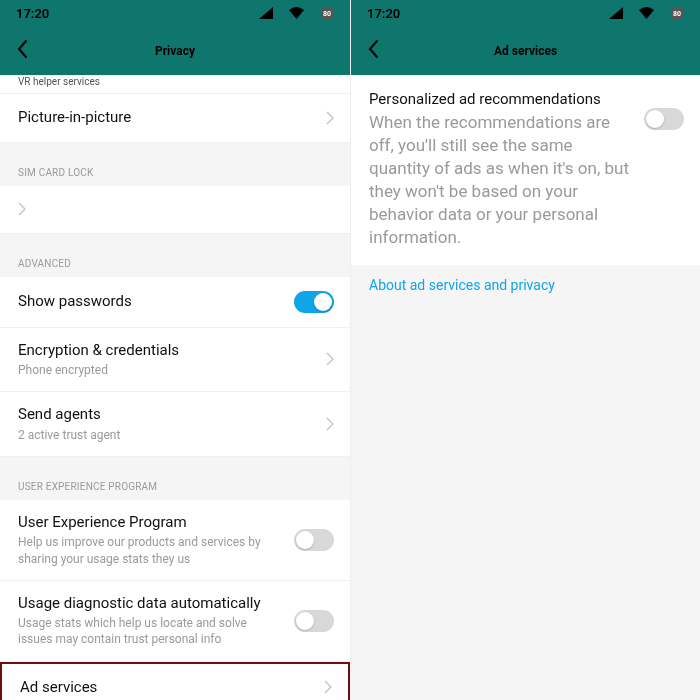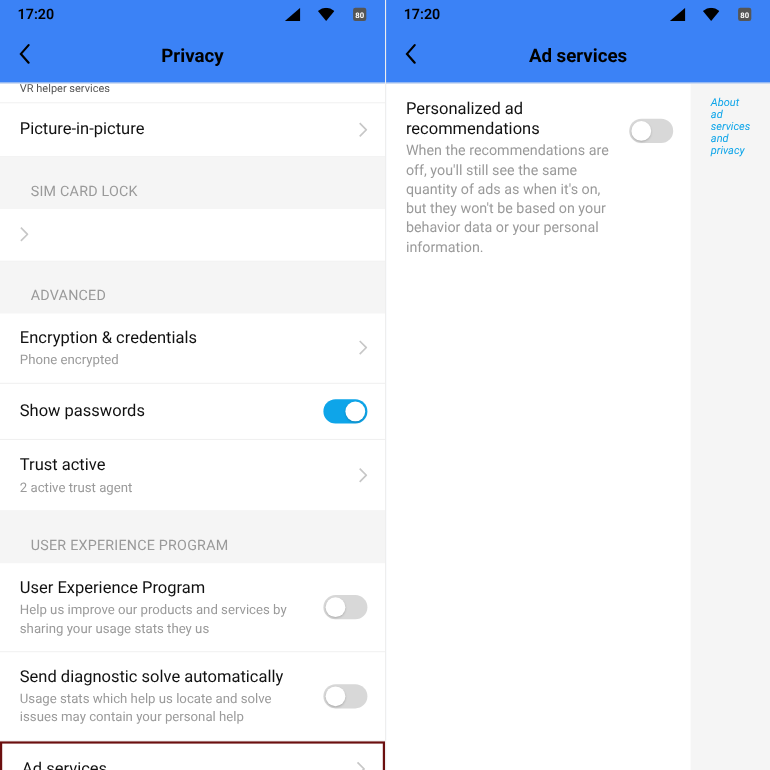--- a/index.html
+++ b/index.html
@@ -7,21 +7,21 @@
     width: 700px;
     height: 700px;
     display: flex;
     font-family: -apple-system, Roboto, "Helvetica Neue", Arial, sans-serif;
     background: #fff;
     overflow: hidden;
   }
   .panel {
     width: 350px;
     height: 700px;
-    background: #3b82f6;
+    background: #0f766e;
     display: flex;
     flex-direction: column;
     overflow: hidden;
   }
   .panel + .panel { border-left: 1px solid #eee; }
   .statusbar {
     height: 26px;
     display: flex;
     align-items: center;
     justify-content: space-between;
@@ -41,33 +41,33 @@
     border-bottom: 1px solid #f0f0f0;
   }
   .header .back {
     position: absolute;
     left: 10px;
     top: 50%;
     transform: translateY(-50%);
     padding: 6px;
   }
   .header .title {
-    font-size: 17px;
+    font-size: 12px;
     font-weight: 700;
     color: #000;
   }
   .content {
     flex: 1;
     overflow: hidden;
     background: #f5f5f5;
   }
   .section-label {
-    font-size: 13px;
+    font-size: 10px;
     color: #9a9a9a;
-    padding: 16px 28px 8px;
+    padding: 16px 18px 8px;
     letter-spacing: 0.2px;
     background: #f5f5f5;
   }
   .row {
     background: #fff;
     padding: 14px 16px 14px 18px;
     display: flex;
     align-items: center;
     justify-content: space-between;
     border-bottom: 1px solid #f0f0f0;
@@ -122,29 +122,28 @@
   .cutoff .label { font-size: 15px; color: #aaa; }
   .gap { height: 8px; background: #f5f5f5; }
   .adblock {
     padding: 14px 16px 16px 18px;
     background: #fff;
     display: flex;
     align-items: flex-start;
   }
   .adblock .txt { flex: 1; padding-right: 12px; }
   .adblock .label { font-size: 15px; color: #111; }
-  .adblock .sub { font-size: 13px; color: #9a9a9a; line-height: 1.35; margin-top: 3px; }
+  .adblock .sub { font-size: 17px; color: #9a9a9a; line-height: 1.35; margin-top: 3px; }
   .adblock .toggle { margin-top: 18px; }
   .link {
     display: block;
     padding: 12px 18px;
-    font-size: 10px;
+    font-size: 14px;
     color: #0ea5e9;
     background: #f5f5f5;
-    font-style: italic;
   }
   .fillgrey { flex: 1; background: #f5f5f5; }
 </style>
 </head>
 <body>
 
 <div class="panel">
   <div class="statusbar">
     <span>17:20</span>
     <span class="right">
@@ -182,57 +181,57 @@
     </div>
     <div class="gap"></div>
     <div class="section-label">SIM CARD LOCK</div>
     <div class="row">
       <svg class="chevron" width="8" height="14" viewBox="0 0 8 14">
           <path d="M1 1 L7 7 L1 13" stroke="#c7c7c7" stroke-width="1.5" fill="none"></path>
         </svg>
     </div>
     <div class="gap"></div>
     <div class="section-label">ADVANCED</div>
-    <div class="row tall">
-      <div class="txt">
-        <div class="label">Encryption &amp; credentials</div>
-        <div class="sub">Phone encrypted</div>
-      </div>
-      <svg class="chevron" width="8" height="14" viewBox="0 0 8 14">
-          <path d="M1 1 L7 7 L1 13" stroke="#c7c7c7" stroke-width="1.5" fill="none"></path>
-        </svg>
-    </div>
     <div class="row">
       <div class="txt">
           <div class="label">Show passwords</div>
         </div>
       <div class="toggle on"></div>
     </div>
     <div class="row tall">
       <div class="txt">
-        <div class="label">Trust active</div>
+        <div class="label">Encryption &amp; credentials</div>
+        <div class="sub">Phone encrypted</div>
+      </div>
+      <svg class="chevron" width="8" height="14" viewBox="0 0 8 14">
+          <path d="M1 1 L7 7 L1 13" stroke="#c7c7c7" stroke-width="1.5" fill="none"></path>
+        </svg>
+    </div>
+    <div class="row tall">
+      <div class="txt">
+        <div class="label">Send agents</div>
         <div class="sub">2 active trust agent</div>
       </div>
       <svg class="chevron" width="8" height="14" viewBox="0 0 8 14">
           <path d="M1 1 L7 7 L1 13" stroke="#c7c7c7" stroke-width="1.5" fill="none"></path>
         </svg>
     </div>
     <div class="gap"></div>
     <div class="section-label">USER EXPERIENCE PROGRAM</div>
     <div class="row tall">
       <div class="txt">
         <div class="label">User Experience Program</div>
         <div class="sub">Help us improve our products and services by sharing your usage stats they us</div>
       </div>
       <div class="toggle off"></div>
     </div>
     <div class="row tall">
       <div class="txt">
-        <div class="label">Send diagnostic solve automatically</div>
-        <div class="sub">Usage stats which help us locate and solve issues may contain your personal help</div>
+        <div class="label">Usage diagnostic data automatically</div>
+        <div class="sub">Usage stats which help us locate and solve issues may contain trust personal info</div>
       </div>
       <div class="toggle off"></div>
     </div>
     <div class="row highlight">
       <div class="txt">
           <div class="label">Ad services</div>
         </div>
       <svg class="chevron" width="8" height="14" viewBox="0 0 8 14">
           <path d="M1 1 L7 7 L1 13" stroke="#c7c7c7" stroke-width="1.5" fill="none"></path>
         </svg>
@@ -258,21 +257,21 @@
     </span>
   </div>
   <div class="header">
     <span class="back">
       <svg width="12" height="20" viewBox="0 0 12 20">
           <path d="M10 2 L3 10 L10 18" stroke="#000" stroke-width="2" fill="none" stroke-linecap="round"></path>
         </svg>
     </span>
     <span class="title">Ad services</span>
   </div>
-  <div class="content" style="display:flex;flex-direction:row">
+  <div class="content" style="display:flex;flex-direction:column">
     <div class="adblock">
       <div class="txt">
         <div class="label">Personalized ad recommendations</div>
         <div class="sub">When the recommendations are off, you'll still see the same quantity of ads as when it's on, but they won't be based on your behavior data or your personal information.</div>
       </div>
       <div class="toggle off"></div>
     </div>
     <a class="link">About ad services and privacy</a>
     <div class="fillgrey"></div>
   </div>

